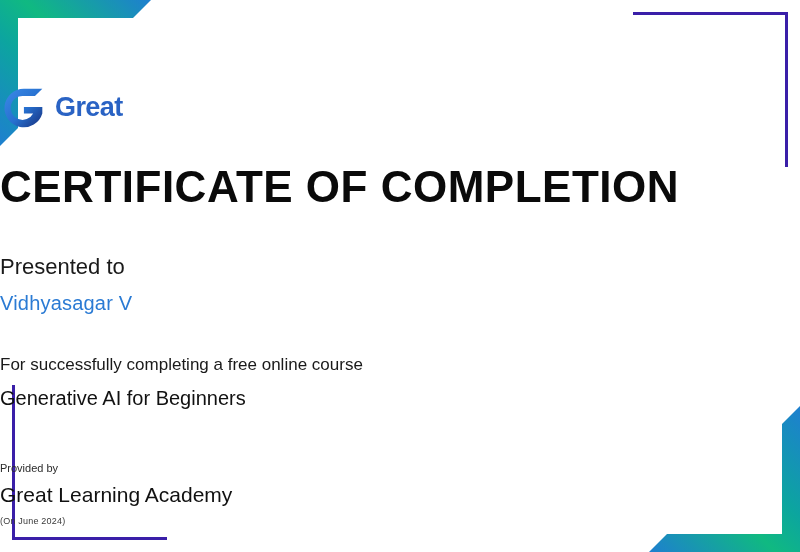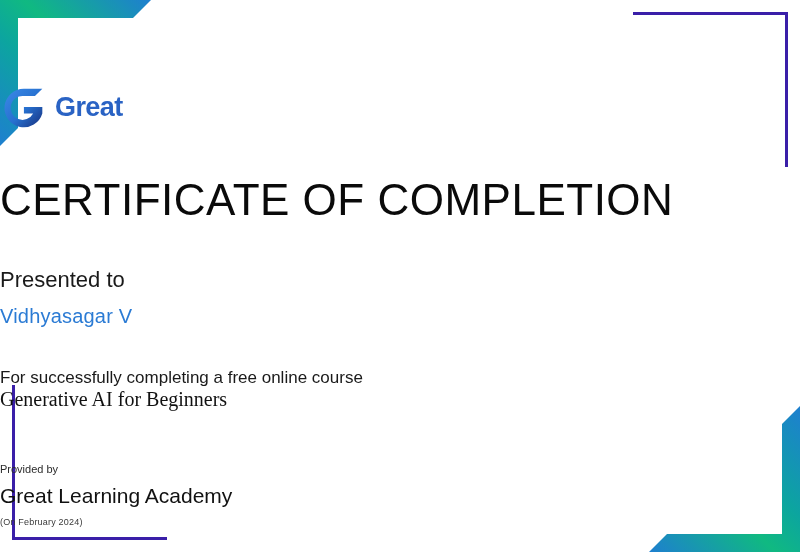--- a/index.html
+++ b/index.html
@@ -58,23 +58,23 @@
     line-height: 0.94;
     font-weight: bold;
     font-size: 27px;
     letter-spacing: -0.6px;
     color: #2253b0;
   }
   .logo-word-top { color: #2a63c4; }
   .logo-word-bottom { color: #1b4aa3; }
 
   .title {
-    margin-top: 38px;
+    margin-top: 25px;
     font-size: 44px;
-    font-weight: 400;
+    font-weight: 700;
     letter-spacing: 0.5px;
     color: #0a0a0a;
     white-space: nowrap;
   }
 
   .presented-to {
     margin-top: 42px;
     font-size: 22px;
     color: #1a1a1a;
   }
@@ -86,23 +86,23 @@
     letter-spacing: 0.2px;
   }
 
   .course-intro {
     margin-top: 40px;
     font-size: 17px;
     color: #1a1a1a;
   }
 
   .course-name {
+    margin-top: 12px;
     font-size: 20px;
     color: #111111;
-    font-family: Liberation Serif, serif;
   }
 
   .provided-by {
     margin-top: 52px;
     font-size: 11px;
     color: #2b2b2b;
   }
 
   .provider {
     margin-top: 9px;
@@ -173,16 +173,16 @@
     <div class="recipient">Vidhyasagar V</div>
 
     <div class="course-intro">For successfully completing a free online course</div>
 
     <div class="course-name">Generative AI for Beginners</div>
 
     <div class="provided-by">Provided by</div>
 
     <div class="provider">Great Learning Academy</div>
 
-    <div class="issue-date">(On February 2024)</div>
+    <div class="issue-date">(On June 2024)</div>
 
   </div>
 </div>
 
 </body></html>

